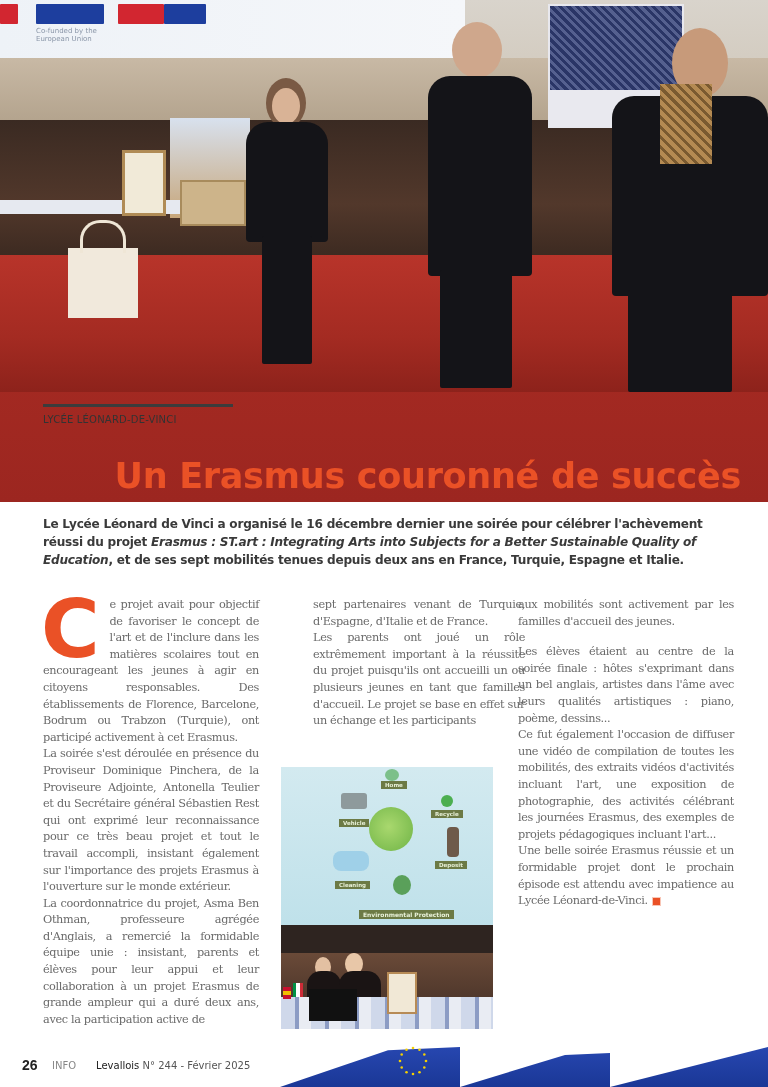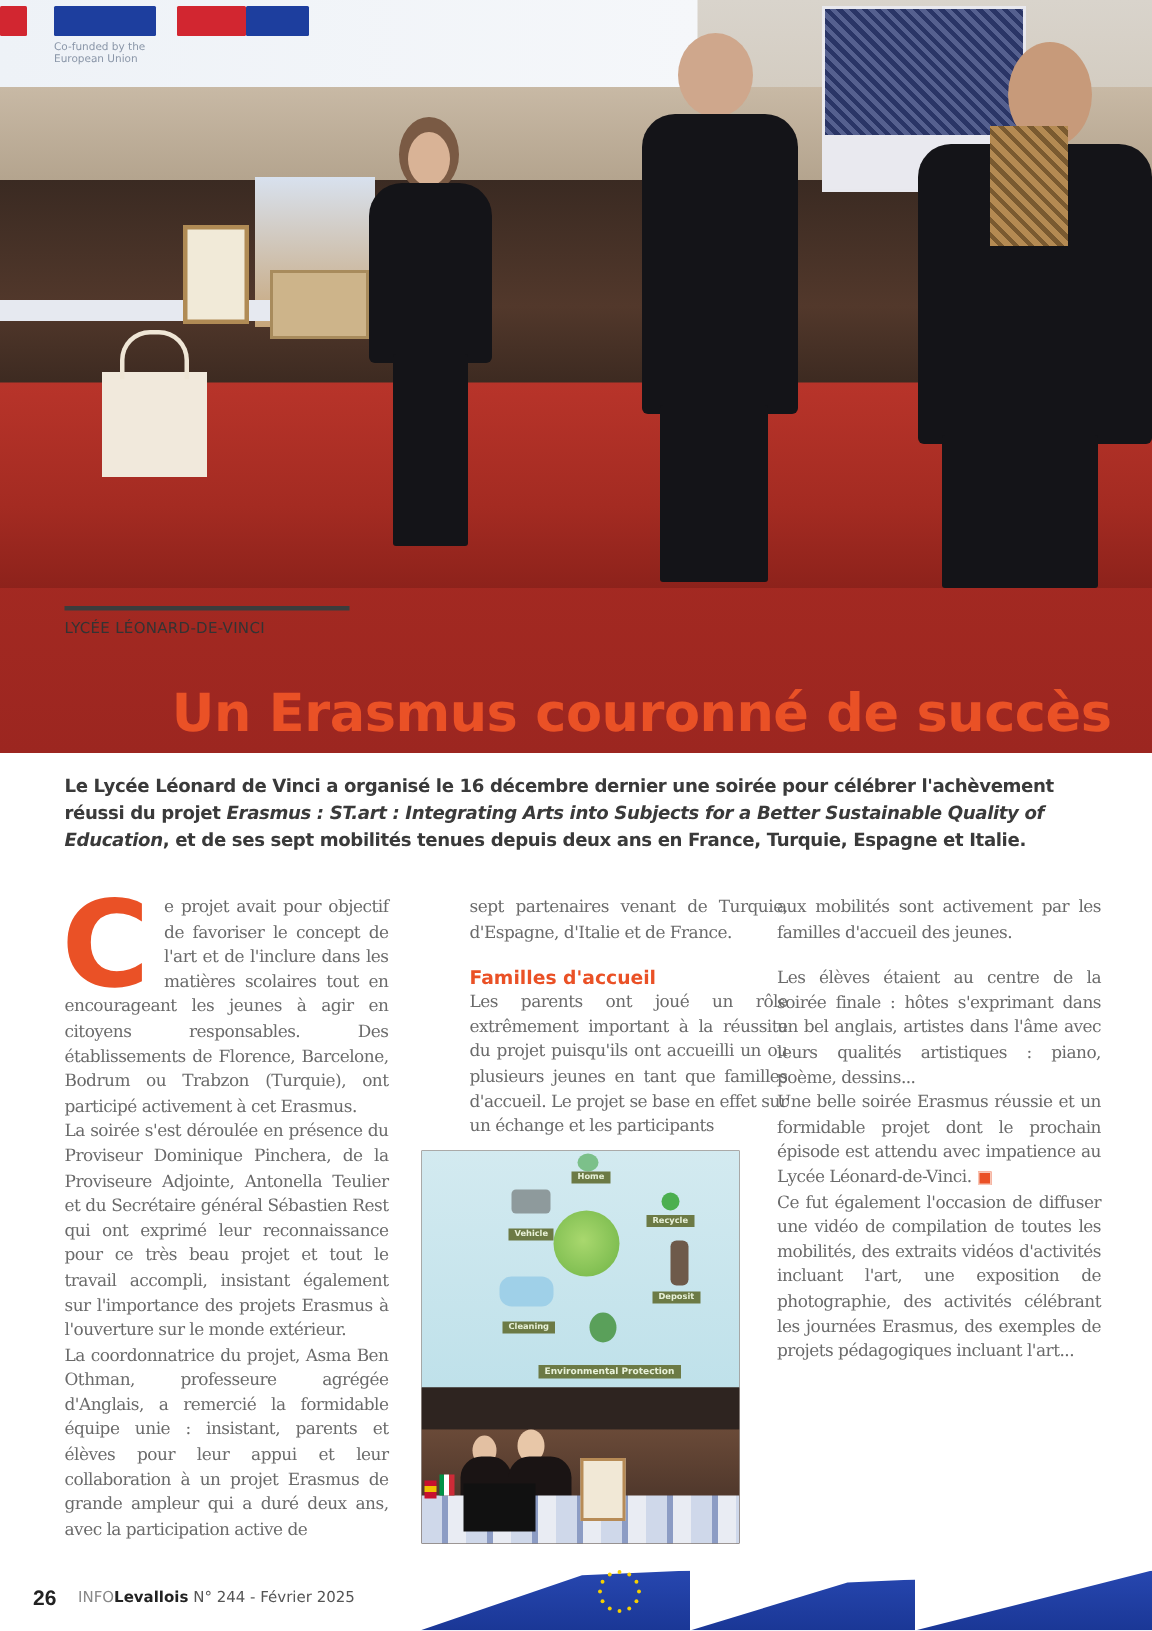--- a/index.html
+++ b/index.html
@@ -178,21 +178,21 @@
   }
   .page-num {
     position: absolute; left: 22px; top: 1057px;
     font-family: Liberation Sans, sans-serif; font-weight: bold; font-size: 14px; color: #222;
   }
   .pub {
     position: absolute; left: 52px; top: 1060px;
     font-family: "DejaVu Sans", sans-serif; font-size: 10px; color: #555; white-space: nowrap;
   }
   .pub .info { color: #888; }
-  .pub .brand { font-weight: bold; color: #222; }
+  .pub .brand { font-weight: normal; color: #222; margin-left: 20px; }
   .stars {
     position: absolute; left: 396px; top: 1044px; width: 34px; height: 34px;
   }
 </style>
 </head>
 <body>
 
 <div class="hero">
   <div class="screen">
     <div class="flag tr" style="left:0;width:18px;"></div>
@@ -239,21 +239,20 @@
 
 <div class="col col1">
   <span class="dropcap">C</span>
   <p>e projet avait pour objectif de favoriser le concept de l'art et de l'inclure dans les matières scolaires tout en encourageant les jeunes à agir en citoyens responsables. Des établissements de Florence, Barcelone, Bodrum ou Trabzon (Turquie), ont participé activement à cet Erasmus.</p>
   <p>La soirée s'est déroulée en présence du Proviseur Dominique Pinchera, de la Proviseure Adjointe, Antonella Teulier et du Secrétaire général Sébastien Rest qui ont exprimé leur reconnaissance pour ce très beau projet et tout le travail accompli, insistant également sur l'importance des projets Erasmus à l'ouverture sur le monde extérieur.</p>
   <p>La coordonnatrice du projet, Asma Ben Othman, professeure agrégée d'Anglais, a remercié la formidable équipe unie : insistant, parents et élèves pour leur appui et leur collaboration à un projet Erasmus de grande ampleur qui a duré deux ans, avec la participation active de</p>
 </div>
 
 <div class="col col2">
   <p>sept partenaires venant de Turquie, d'Espagne, d'Italie et de France.</p>
-  <div class="subhead">Familles d'accueil</div>
   <p>Les parents ont joué un rôle extrêmement important à la réussite du projet puisqu'ils ont accueilli un ou plusieurs jeunes en tant que familles d'accueil. Le projet se base en effet sur un échange et les participants</p>
 </div>
 
 <div class="photo2">
   <div class="slide">
     <div class="globe"></div>
     <div class="icon-dot" style="left:104px;top:2px;width:14px;height:12px;background:#7cc08a;"></div>
     <div class="label" style="left:100px;top:14px;">Home</div>
     <div class="icon-dot" style="left:60px;top:26px;width:26px;height:16px;border-radius:3px;background:#8e9a9c;"></div>
     <div class="label" style="left:58px;top:52px;">Vehicle</div>
@@ -276,22 +275,22 @@
   <div class="laptop"></div>
   <div class="gframe"></div>
   <div style="position:absolute;left:2px;top:220px;width:8px;height:12px;background:linear-gradient(180deg,#c8102e 33%,#f1bf00 33% 66%,#c8102e 66%);"></div>
   <div style="position:absolute;left:12px;top:216px;width:10px;height:14px;background:linear-gradient(90deg,#009246 33%,#ffffff 33% 66%,#ce2b37 66%);"></div>
 </div>
 
 <div class="col col3">
   <p>aux mobilités sont activement par les familles d'accueil des jeunes.</p>
   <div class="gap"></div>
   <p>Les élèves étaient au centre de la soirée finale : hôtes s'exprimant dans un bel anglais, artistes dans l'âme avec leurs qualités artistiques : piano, poème, dessins...</p>
+  <p>Ce fut également l'occasion de diffuser une vidéo de compilation de toutes les mobilités, des extraits vidéos d'activités incluant l'art, une exposition de photographie, des activités célébrant les journées Erasmus, des exemples de projets pédagogiques incluant l'art...</p>
   <p><span>Une belle soirée Erasmus réussie et un formidable projet dont le prochain épisode est attendu avec impatience au Lycée Léonard-de-Vinci.</span><span class="endmark"></span></p>
-  <p>Ce fut également l'occasion de diffuser une vidéo de compilation de toutes les mobilités, des extraits vidéos d'activités incluant l'art, une exposition de photographie, des activités célébrant les journées Erasmus, des exemples de projets pédagogiques incluant l'art...</p>
 </div>
 
 <div class="footer-band">
   <div class="wave" style="left:280px;width:180px;clip-path:polygon(0 100%, 60% 8%, 100% 0, 100% 100%);"></div>
   <div class="wave" style="left:460px;width:150px;clip-path:polygon(0 100%, 70% 20%, 100% 15%, 100% 100%);"></div>
   <div class="wave" style="left:610px;width:158px;clip-path:polygon(0 100%, 100% 0, 100% 100%);"></div>
 </div>
 <svg class="stars" viewBox="0 0 34 34">
   <g fill="#f5d000">
     <circle cx="17" cy="4" r="1.3"></circle>

